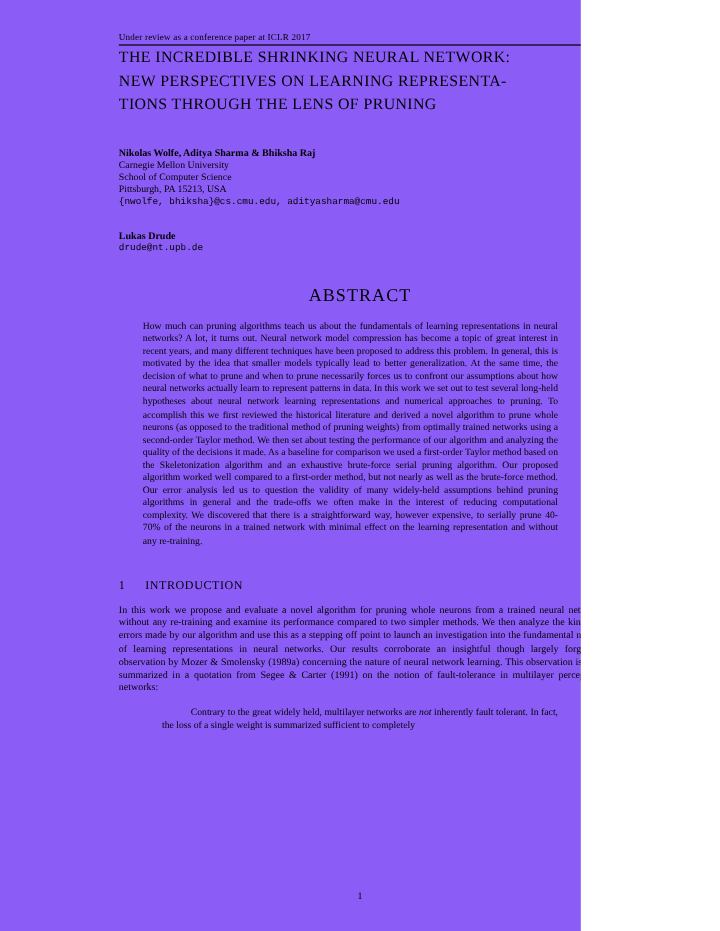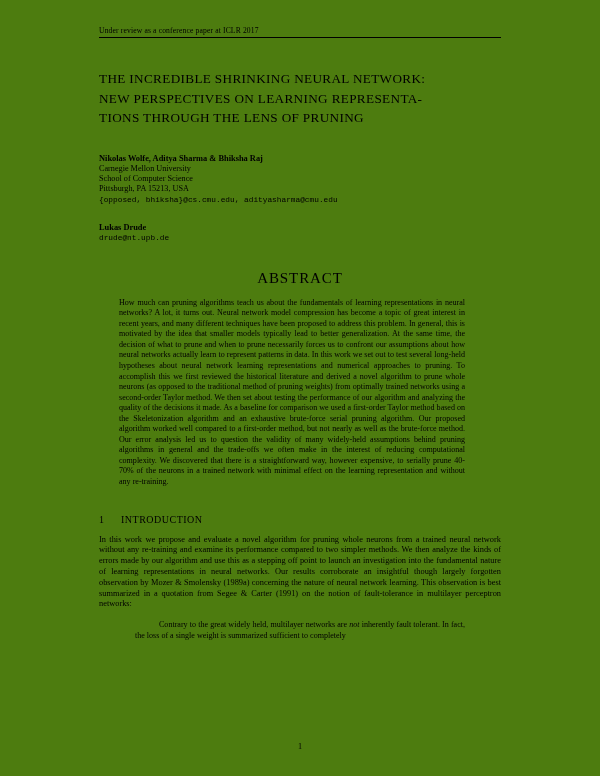--- a/index.html
+++ b/index.html
@@ -6,23 +6,23 @@
     margin: 0;
     padding: 0;
     background: #ffffff;
   }
   body {
     font-family: "Liberation Serif", serif;
     color: #000000;
   }
   .page {
     position: relative;
-    width: 600px;
+    width: 484px;
     height: 776px;
-    background: #4d7c0f;
+    background: #8b5cf6;
     overflow: hidden;
   }
   .sheet {
     position: absolute;
     left: 0;
     top: 0;
     width: 600px;
     height: 776px;
     padding: 0;
   }
@@ -35,21 +35,20 @@
   .header-line {
     font-family: "Liberation Serif", serif;
     font-size: 7.6px;
     letter-spacing: 0.15px;
     color: #000;
     padding-bottom: 2px;
     border-bottom: 0.7px solid #000;
     white-space: nowrap;
   }
   .title {
-    margin-top: 31px;
     font-family: "Liberation Serif", serif;
     font-size: 13.2px;
     line-height: 19.5px;
     letter-spacing: 0.35px;
     color: #000;
   }
   .authors {
     margin-top: 25px;
   }
   .author-block {
@@ -146,21 +145,21 @@
         </div>
       </div>
 
       <div class="authors">
 
         <div class="author-block">
           <div class="author-names">Nikolas Wolfe, Aditya Sharma &amp; Bhiksha Raj</div>
           <div class="affil">Carnegie Mellon University</div>
           <div class="affil">School of Computer Science</div>
           <div class="affil">Pittsburgh, PA 15213, USA</div>
-          <div class="mono">{opposed, bhiksha}@cs.cmu.edu, adityasharma@cmu.edu</div>
+          <div class="mono">{nwolfe, bhiksha}@cs.cmu.edu, adityasharma@cmu.edu</div>
         </div>
 
         <div class="author-block" style="margin-top:16px;">
           <div class="author-names">Lukas Drude</div>
           <div class="mono">drude@nt.upb.de</div>
         </div>
 
       </div>
 
       <div class="abstract-head">ABSTRACT</div>

